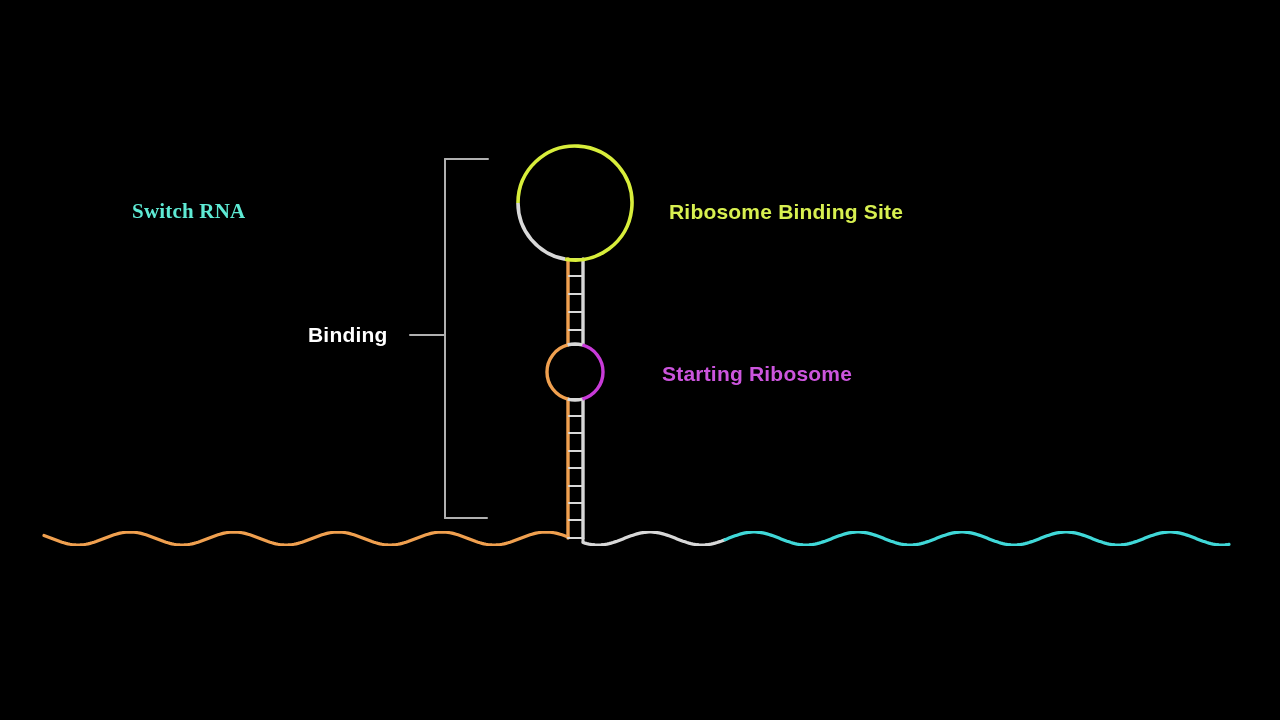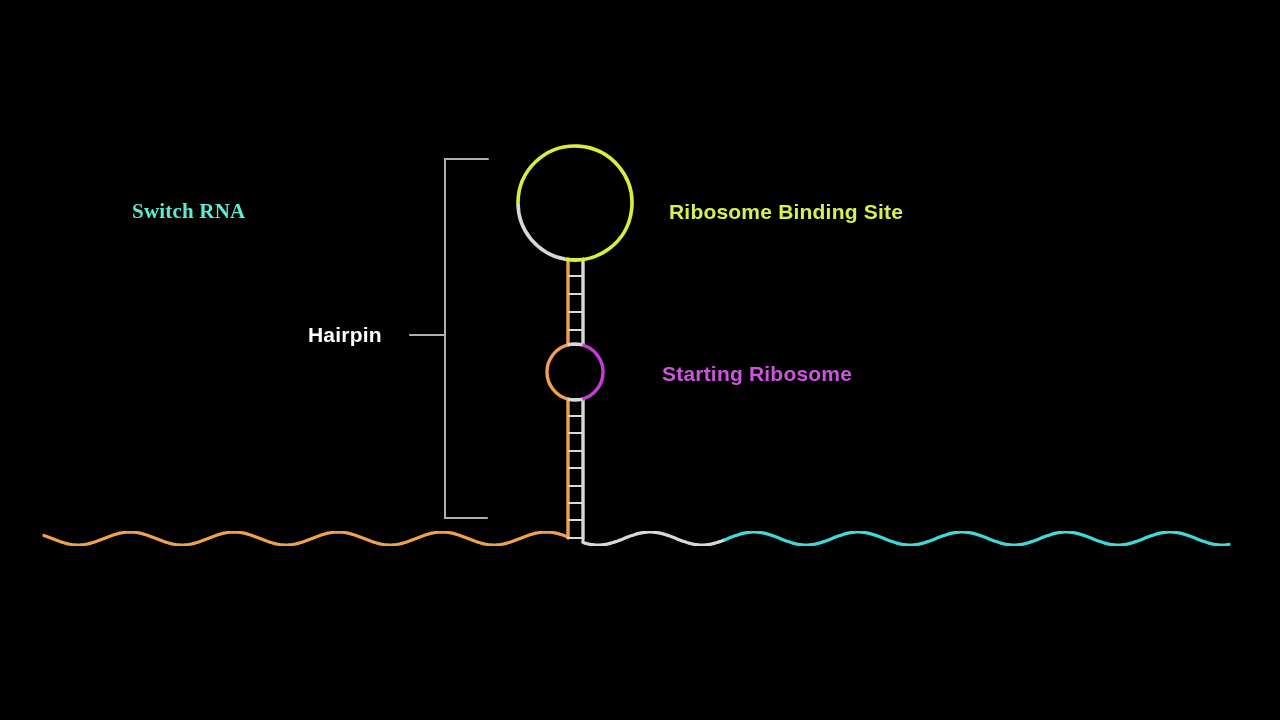--- a/index.html
+++ b/index.html
@@ -57,15 +57,15 @@
     </g>
   <g id="start-group">
       <path d="M567.75 399.05 A28 28 0 0 1 567.75 344.95" fill="none" stroke="#f0a050" stroke-width="3.4" class="glow"></path>
       <path d="M582.25 344.95 A28 28 0 0 1 582.25 399.05" fill="none" stroke="#c83ad8" stroke-width="3.4" class="glow"></path>
       <path d="M567.75 344.95 A28 28 0 0 1 582.25 344.95" fill="none" stroke="#d8d8d8" stroke-width="3.4"></path>
       <path d="M582.25 399.05 A28 28 0 0 1 567.75 399.05" fill="none" stroke="#d8d8d8" stroke-width="3.4"></path>
     </g>
 </svg>
 
 <div class="label" id="lbl-switch" style="left: 132px; top: 199px; color: #5eead4; font-family: Liberation Serif, serif;">Switch RNA</div>
-<div class="label" id="lbl-hairpin" style="left: 308px; top: 323px; color: rgb(255, 255, 255);">Hairpin</div>
+<div class="label" id="lbl-hairpin" style="left: 308px; top: 323px; color: rgb(255, 255, 255);">Binding</div>
 <div class="label" id="lbl-rbs" style="left: 646px; top: 200px; color: rgb(216, 240, 80); margin-left: 23px;">Ribosome Binding Site</div>
 <div class="label" id="lbl-start" style="left: 662px; top: 362px; color: rgb(204, 85, 221);">Starting Ribosome</div>
 
 </body></html>

